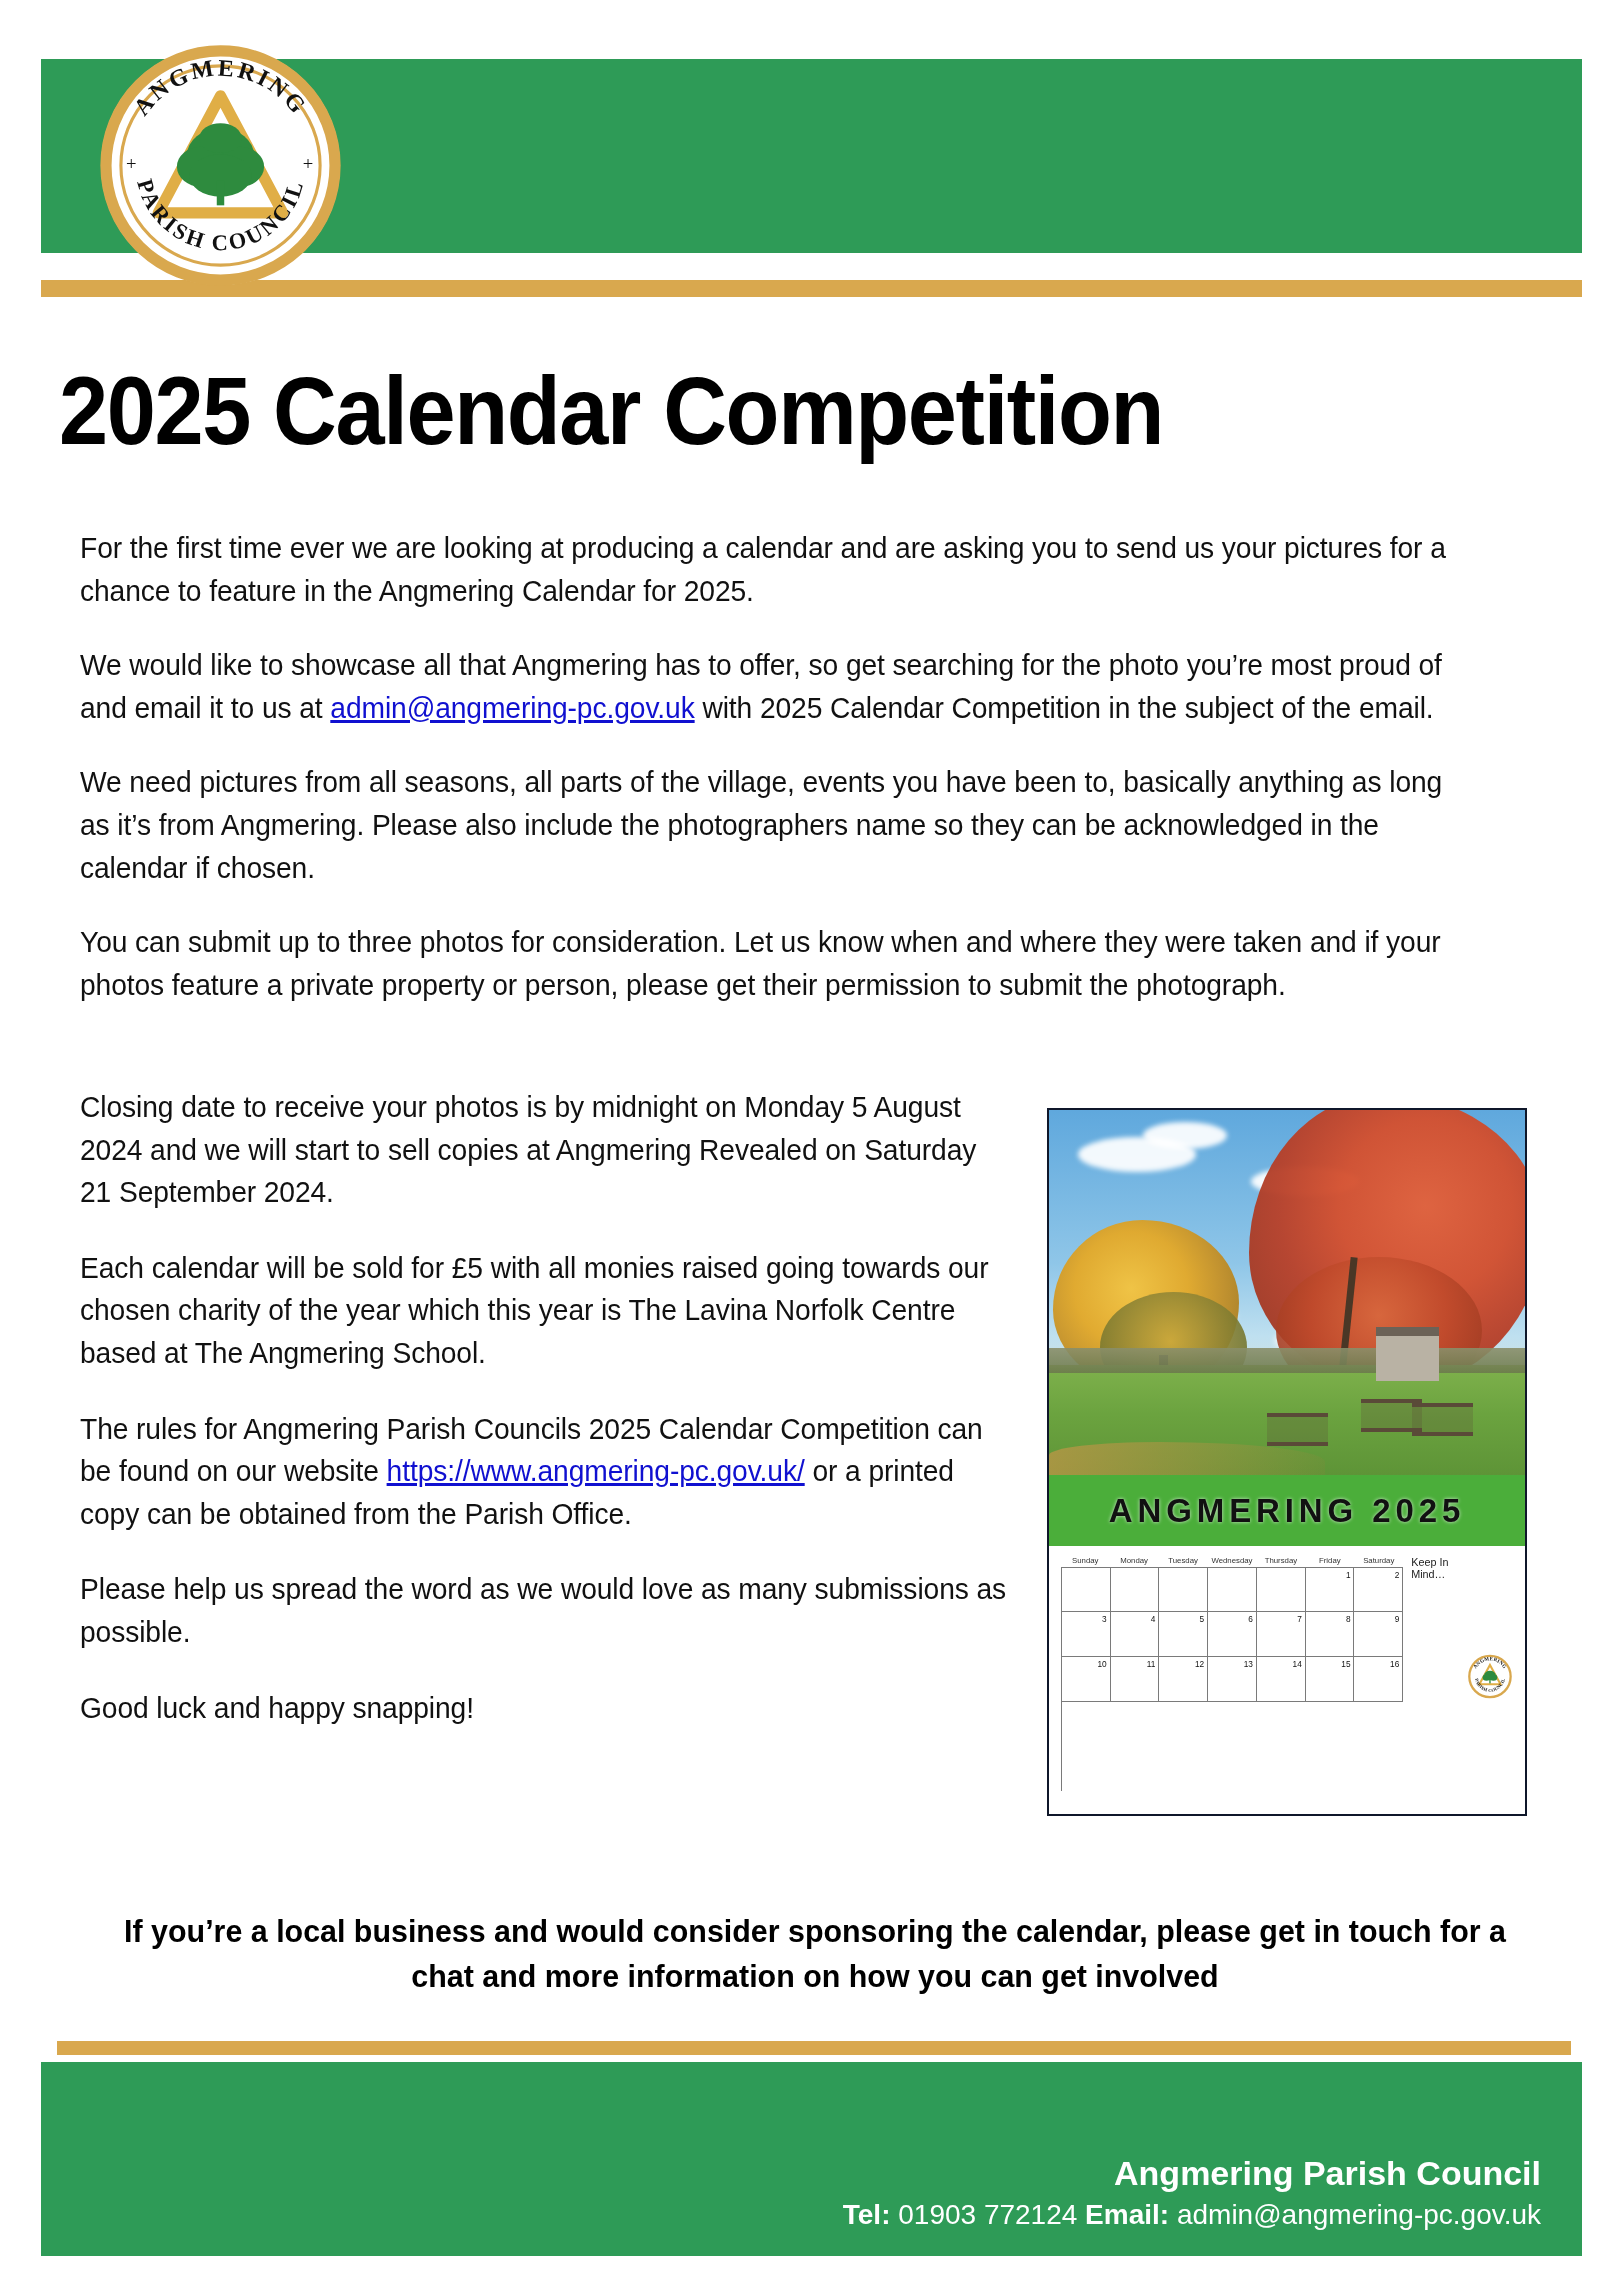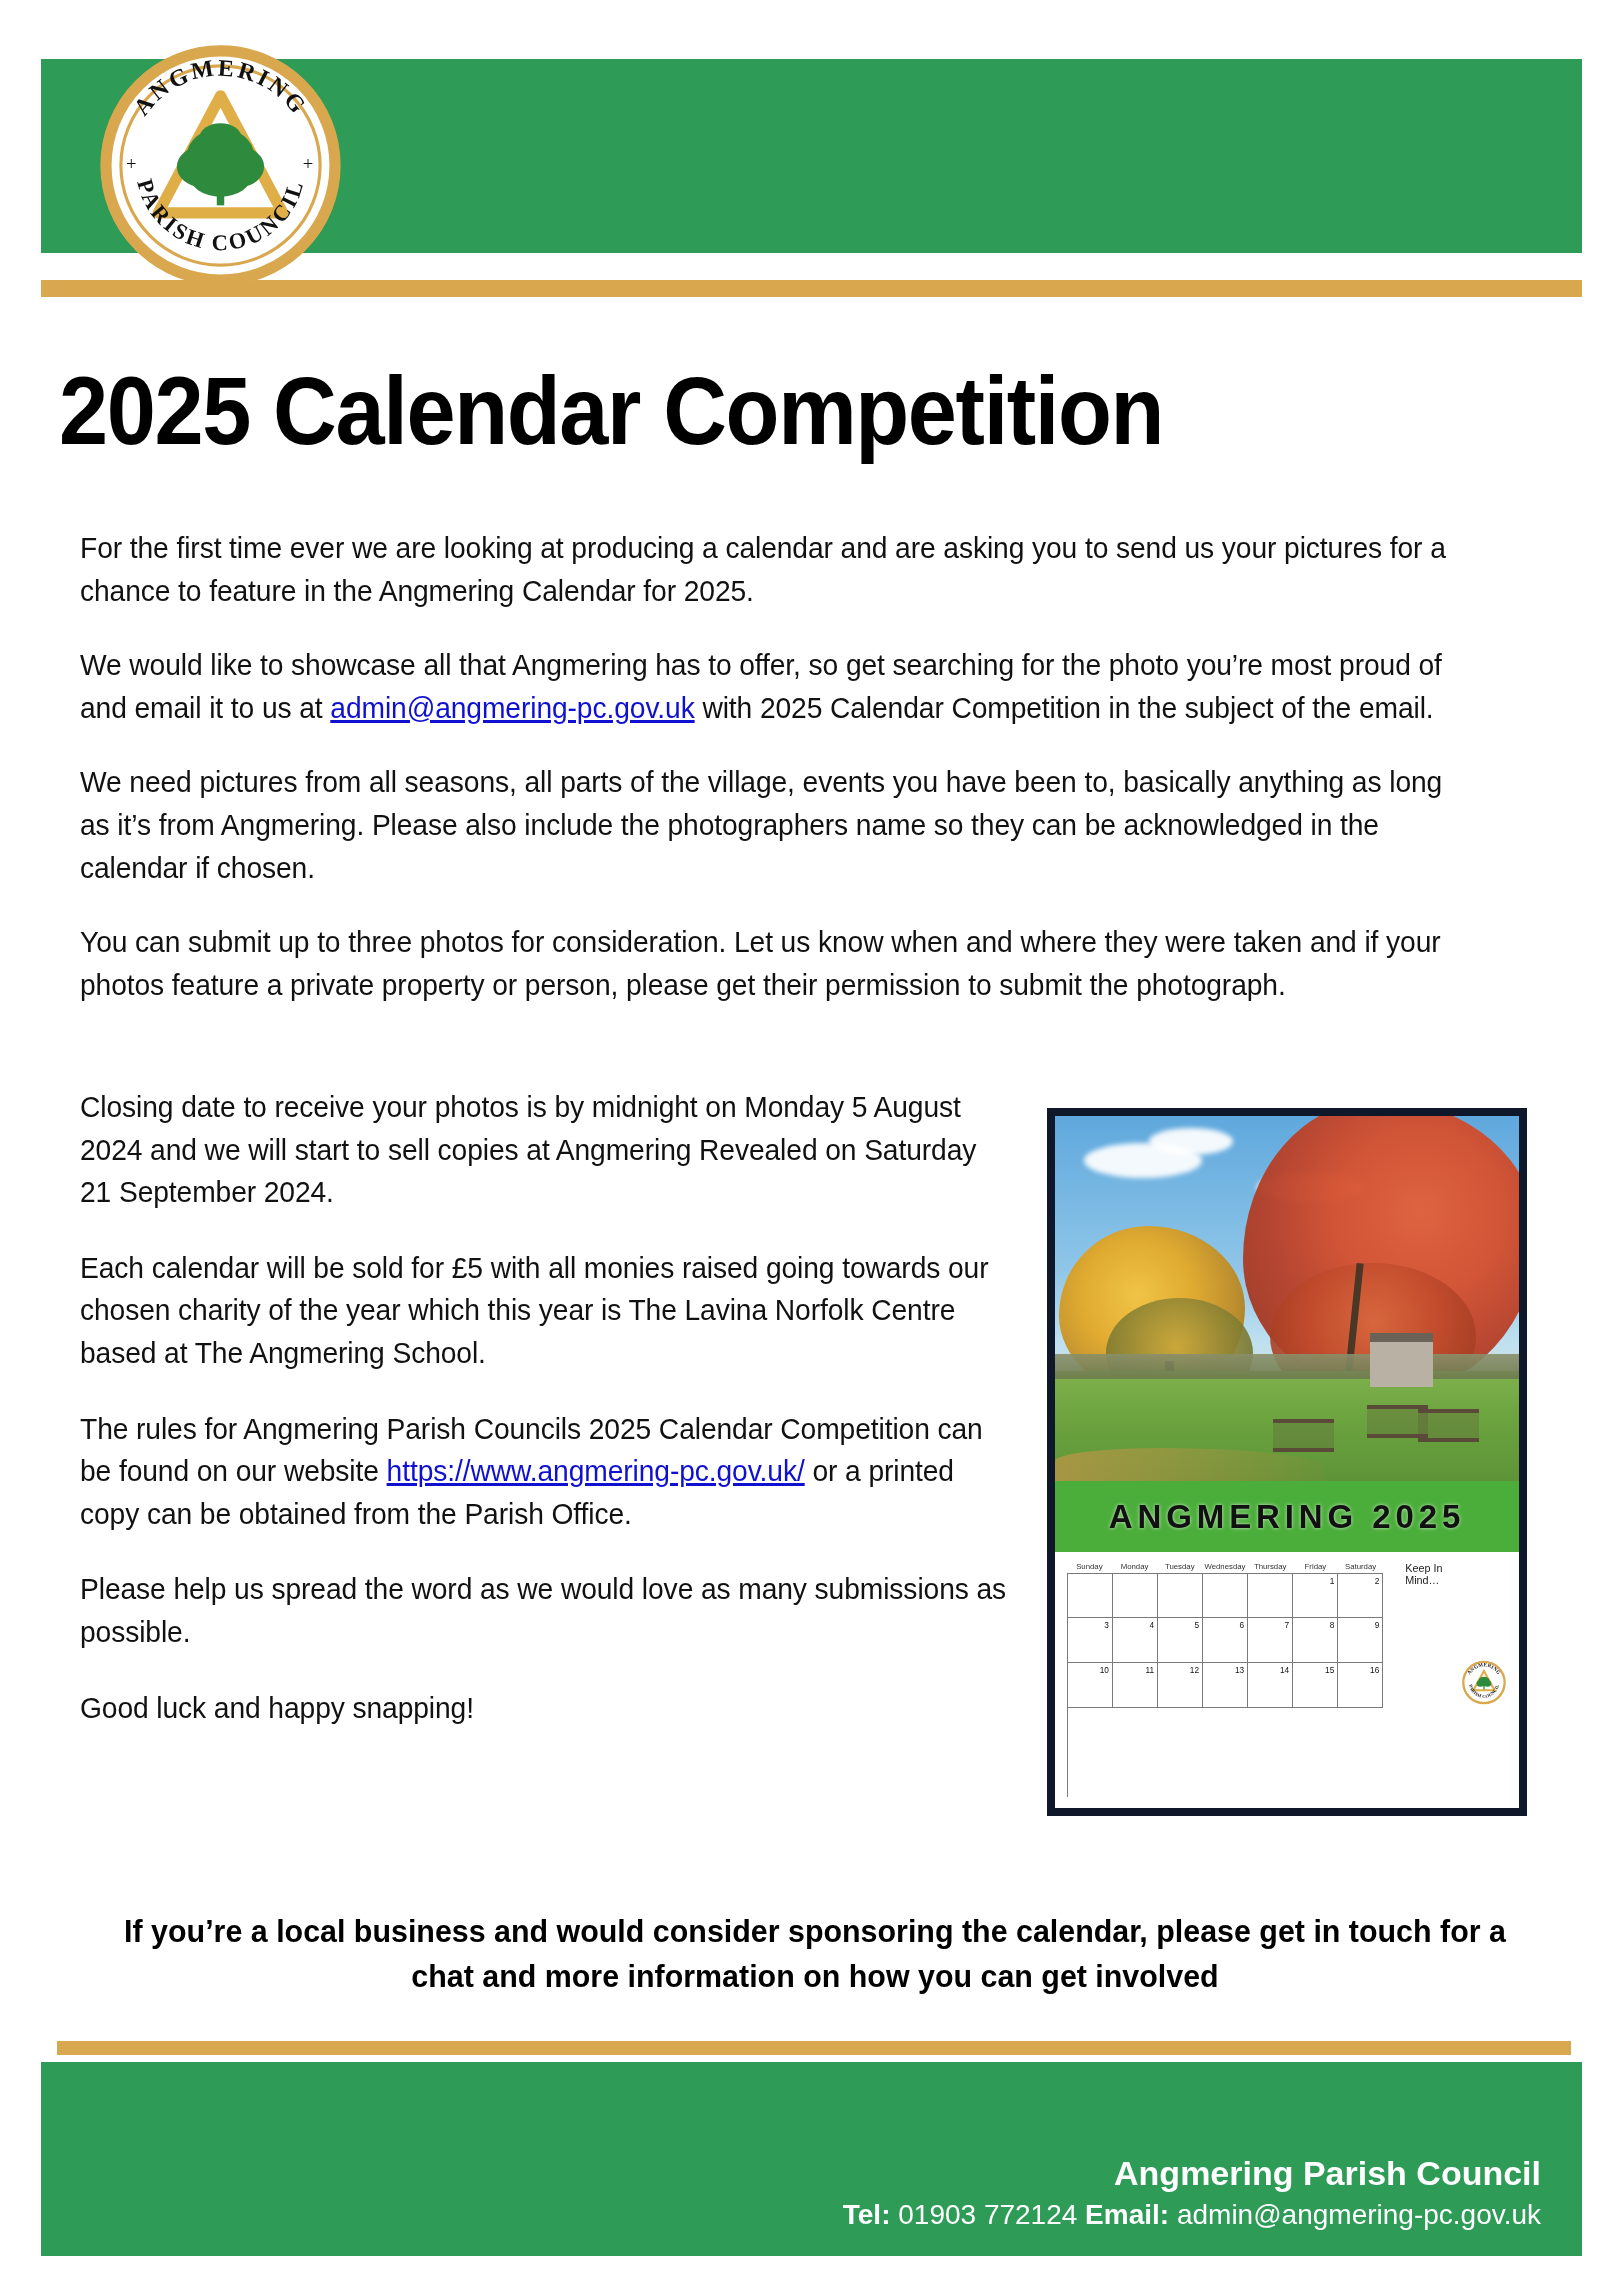--- a/index.html
+++ b/index.html
@@ -123,21 +123,21 @@
     width: 990px;
   }
 
   
   .calendar-wrap {
     position: absolute;
     left: 1047px;
     top: 1108px;
     width: 480px;
     height: 708px;
-    border: 8px solid #0f172a;
+    border: 2px solid #0f172a;
     background: #fff;
     box-sizing: border-box;
     overflow: hidden;
   }
   .cal-photo {
     position: relative;
     width: 100%;
     height: 365px;
     overflow: hidden;
     background: linear-gradient(#5FA8DD 0%, #8FC6E8 42%, #BFE0F0 62%, #cfe3e0 72%, #7aa64a 78%, #6E9F3F 100%);
@@ -246,21 +246,21 @@
     font-weight: bold;
     font-size: 33px;
     letter-spacing: 4.9px;
     color: #111;
     text-shadow: 0 0 3.9px rgba(255,255,255,.75);
   }
 
   .cal-grid-area {
     padding: 9.8px 11.8px 11.8px 11.8px;
     display: flex;
-    gap: 22px;
+    gap: 8px;
     background: #fff;
     height: 257px;
     box-sizing: border-box;
   }
   .cal-table {
     flex: 1 1 auto;
     display: flex;
     flex-direction: column;
   }
   .cal-dow {

